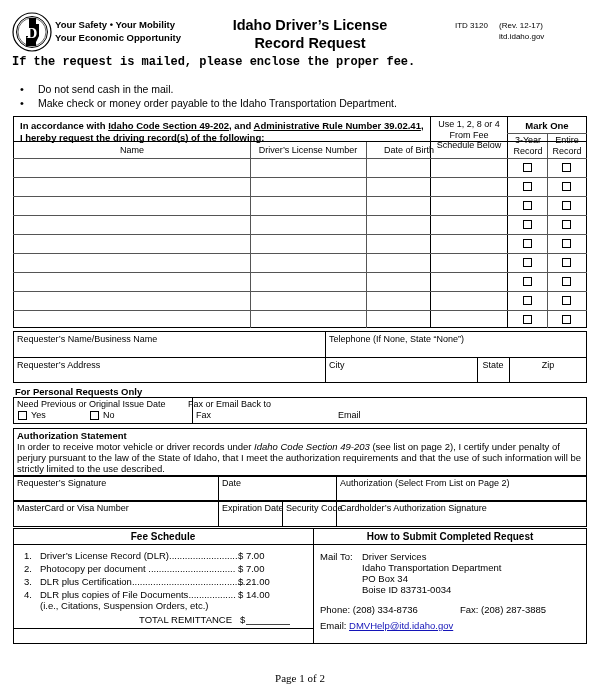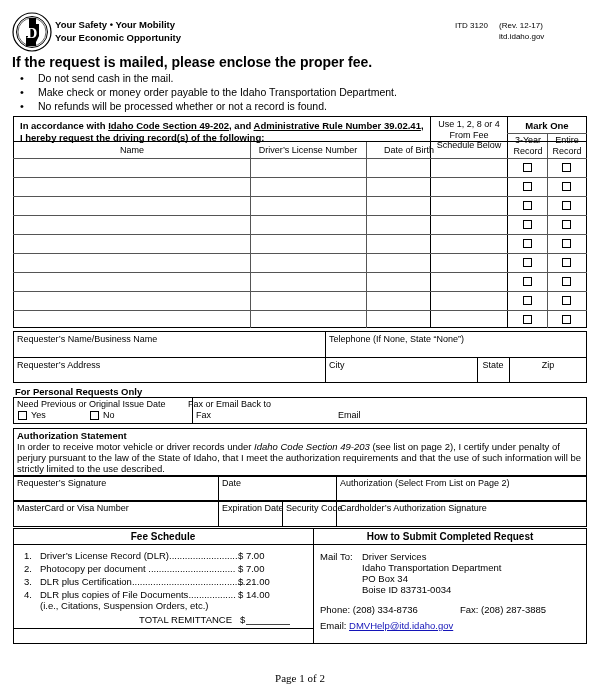--- a/index.html
+++ b/index.html
@@ -65,24 +65,25 @@
     margin-left: 44px;
   }
 
   
   .instructions {
     position: absolute;
     left: 12px; top: 56px;
     width: 500px;
   }
   .instructions .lead {
-    font-size: 14px;
+    font-size: 12px;
     font-weight: bold;
-    margin: 0 0 2px 0;
+    margin: 0 0 13px 0;
     line-height: 13px;
+    font-family: Liberation Mono, monospace;
   }
   .instructions ul {
     margin: 0; padding: 0;
     list-style: none;
   }
   .instructions li {
     font-size: 10.5px;
     line-height: 14px;
     padding-left: 26px;
     position: relative;
@@ -205,35 +206,38 @@
           <path d="M6 20 A14 14 0 0 0 34 20"></path>
         </g>
       </svg>
     </div>
 
     <div class="tagline">
       <div>Your Safety  •  Your Mobility</div>
       <div>Your Economic Opportunity</div>
     </div>
 
+    <div class="doc-title">
+      <div>Idaho Driver’s License</div>
+      <div>Record Request</div>
+    </div>
 
     <div class="form-meta">
       <span class="row1">
         <span class="fno">ITD 3120</span><span class="rev">(Rev. 12-17)</span>
       </span>
       <span class="site">itd.idaho.gov</span>
     </div>
   </div>
 
   <div class="instructions">
     <p class="lead">If the request is mailed, please enclose the proper fee.</p>
     <ul>
       <li>Do not send cash in the mail.</li>
       <li>Make check or money order payable to the Idaho Transportation Department.</li>
-      <li>No refunds will be processed whether or not a record is found.</li>
     </ul>
   </div>
 
   <div class="bx" style="left:13px; top:116px; width:574px; height:212px;">
   </div>
 
   <div class="cell" style="left:20px; top:120px; width:405px; font-size:9.5px; font-weight:bold; line-height:12px;">
     <span>In accordance with </span><span class="u">Idaho Code Section 49-202</span><span>, and </span><span class="u">Administrative Rule Number 39.02.41</span><span>, I hereby request the driving record(s) of the following:</span>
   </div>
 

